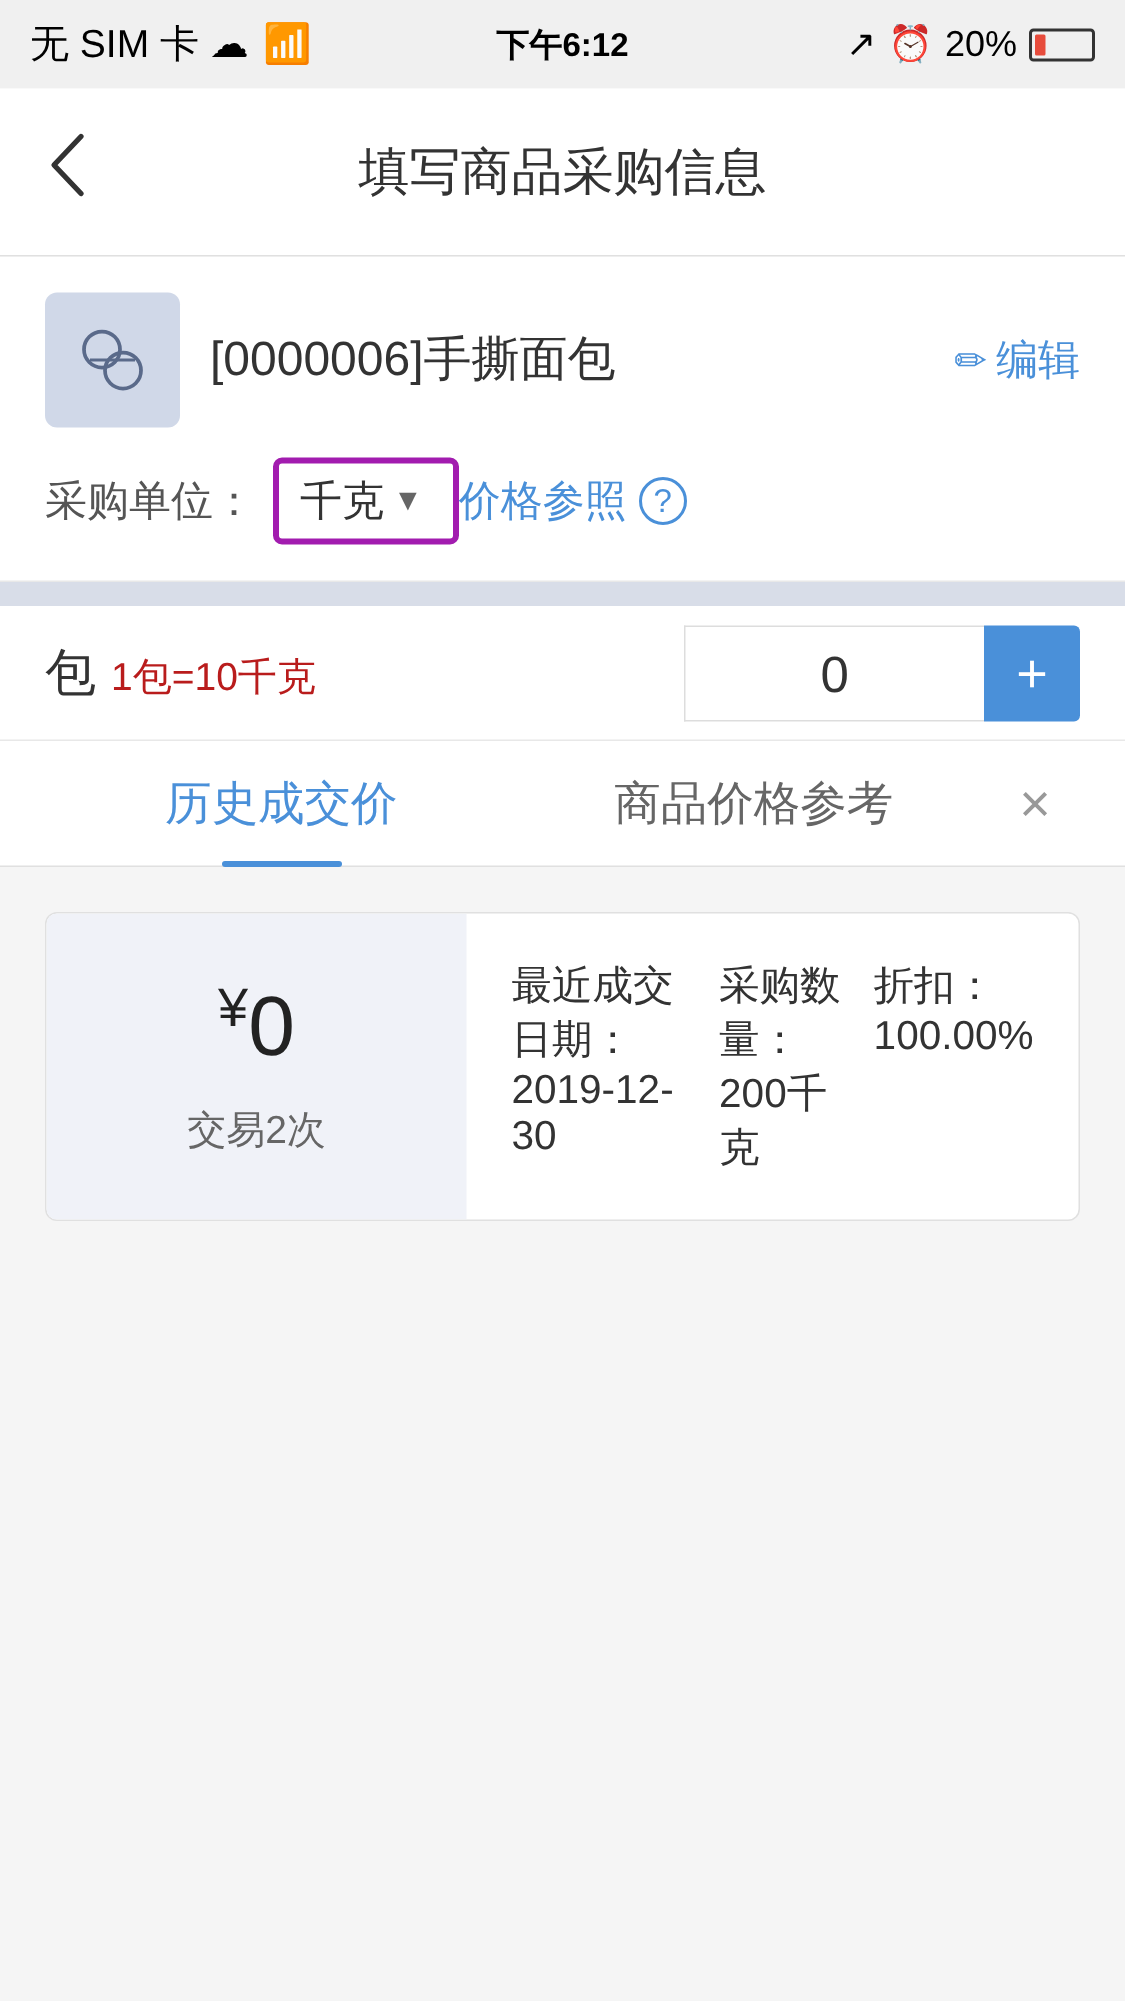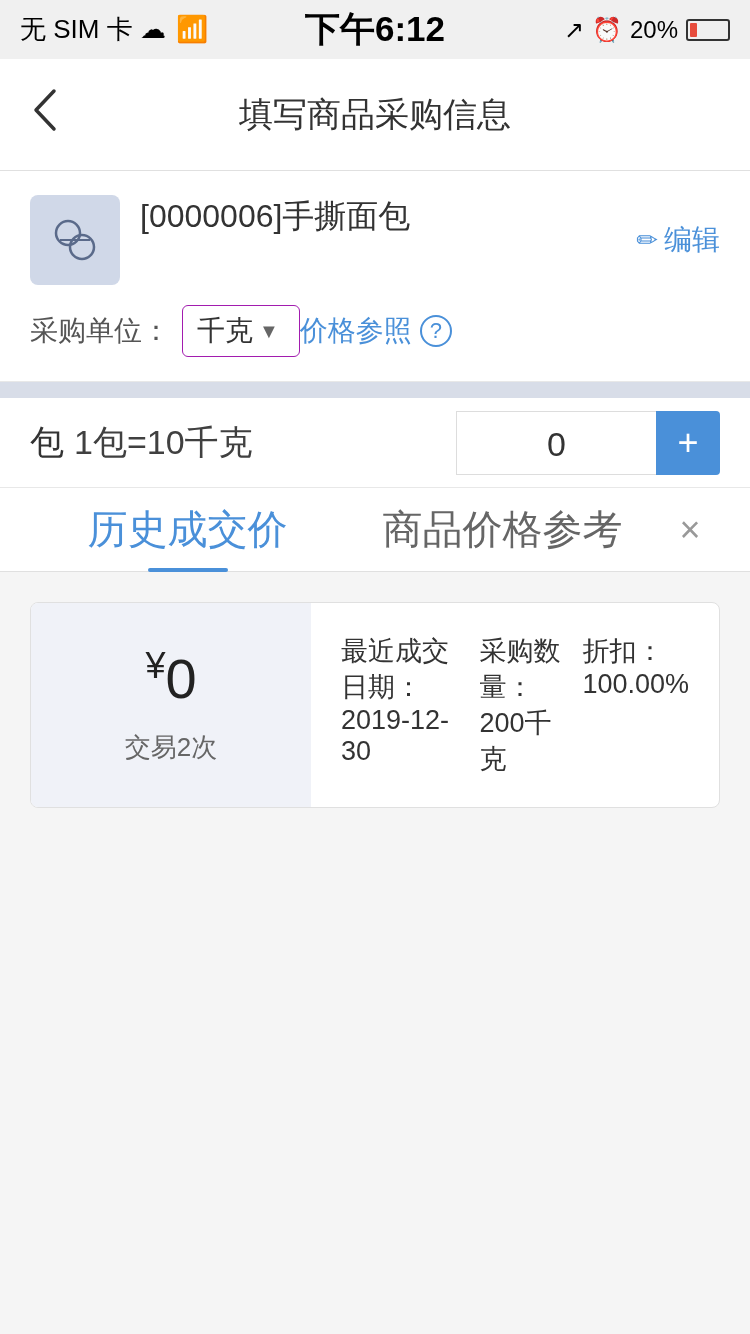--- a/index.html
+++ b/index.html
@@ -24,21 +24,21 @@
       font-size: 26px;
       font-weight: 500;
     }
     .status-left {
       display: flex;
       align-items: center;
       gap: 10px;
       font-size: 26px;
     }
     .status-center {
-      font-size: 35px;
+      font-size: 22px;
       font-weight: 600;
       position: absolute;
       left: 50%;
       transform: translateX(-50%);
     }
     .status-right {
       display: flex;
       align-items: center;
       gap: 8px;
       font-size: 24px;
@@ -99,20 +99,21 @@
       border-bottom: 1px solid #e8e8e8;
     }
     .product-top-row {
       display: flex;
       align-items: center;
       justify-content: space-between;
       margin-bottom: 20px;
     }
     .product-left {
       display: flex;
+      align-items: center;
       gap: 20px;
     }
     .product-icon {
       width: 90px;
       height: 90px;
       background: #d0d8e8;
       border-radius: 8px;
       display: flex;
       align-items: center;
       justify-content: center;
@@ -140,21 +141,21 @@
       align-items: center;
     }
     .unit-section {
       display: flex;
       align-items: center;
       gap: 12px;
       font-size: 28px;
       color: #555;
     }
     .unit-dropdown {
-      border: 1px solid #a21caf;
+      border: 4px solid #a21caf;
       border-radius: 6px;
       padding: 6px 20px 6px 14px;
       font-size: 28px;
       color: #333;
       background: #fff;
       display: flex;
       align-items: center;
       gap: 6px;
       cursor: pointer;
     }
@@ -203,22 +204,22 @@
       display: flex;
       align-items: baseline;
       gap: 10px;
     }
     .qty-unit {
       font-size: 34px;
       color: #333;
       font-weight: 500;
     }
     .qty-conversion {
-      font-size: 34px;
-      color: #404040;
+      font-size: 26px;
+      color: #b91c1c;
     }
     .qty-input-section {
       display: flex;
       align-items: center;
       gap: 0;
     }
     .qty-input-box {
       width: 200px;
       height: 64px;
       border: 1px solid #ddd;
@@ -249,21 +250,21 @@
       display: flex;
       align-items: center;
       border-bottom: 1px solid #e0e0e0;
       padding: 0 30px;
       height: 84px;
       position: relative;
     }
     .tab-item {
       flex: 1;
       text-align: center;
-      font-size: 40px;
+      font-size: 31px;
       color: #666;
       cursor: pointer;
       height: 84px;
       display: flex;
       align-items: center;
       justify-content: center;
       position: relative;
     }
     .tab-item.active {
       color: #4a90d9;

